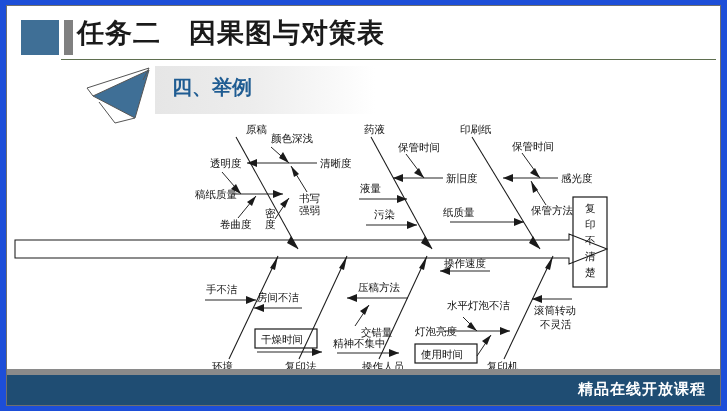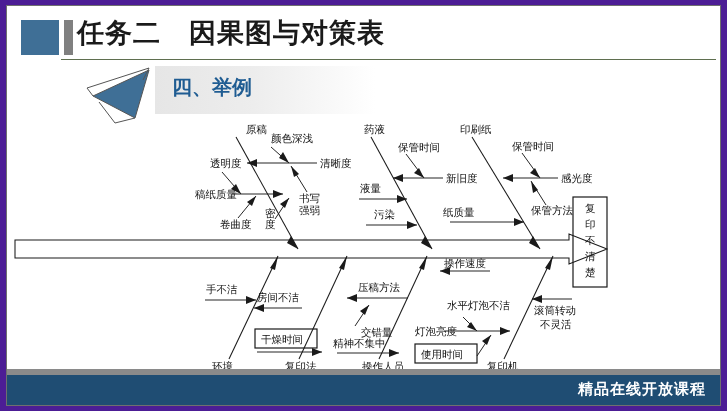--- a/index.html
+++ b/index.html
@@ -7,21 +7,21 @@
     padding: 0;
     background: #8f8f8f;
   }
   body {
     font-family: "Liberation Serif", "DejaVu Serif", serif;
   }
   #slide {
     position: relative;
     width: 727px;
     height: 411px;
-    background: #4c1d95;
+    background: #1d4ed8;
     overflow: hidden;
   }
   
   .page {
     position: absolute;
     left: 6px;
     top: 5px;
     width: 715px;
     height: 401px;
     background: #ffffff;

